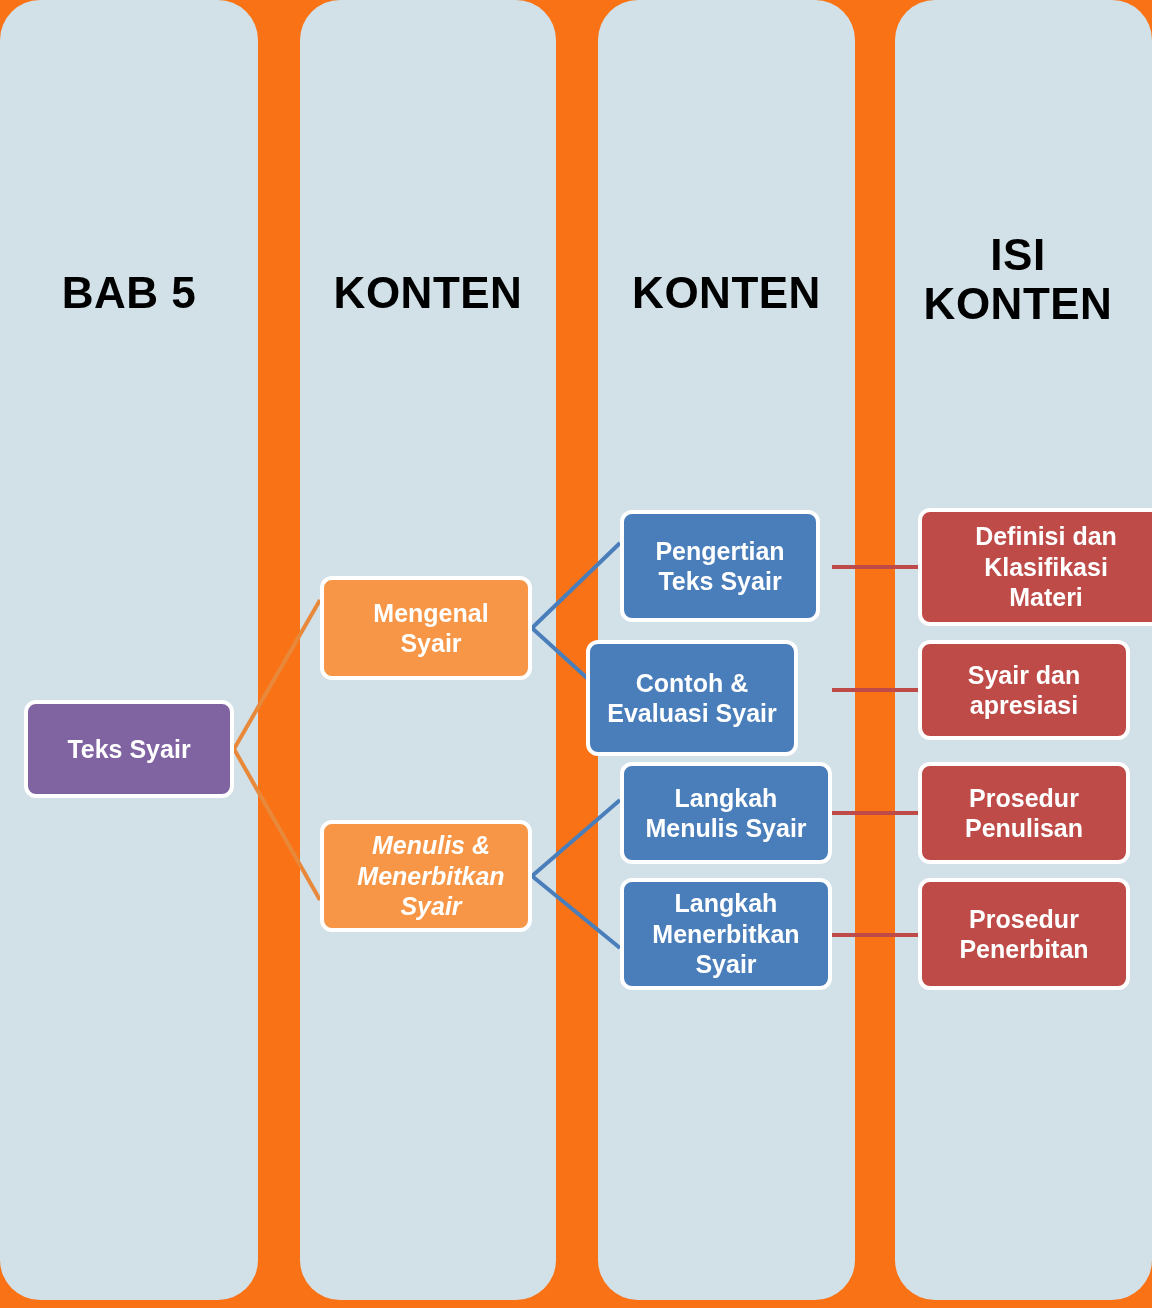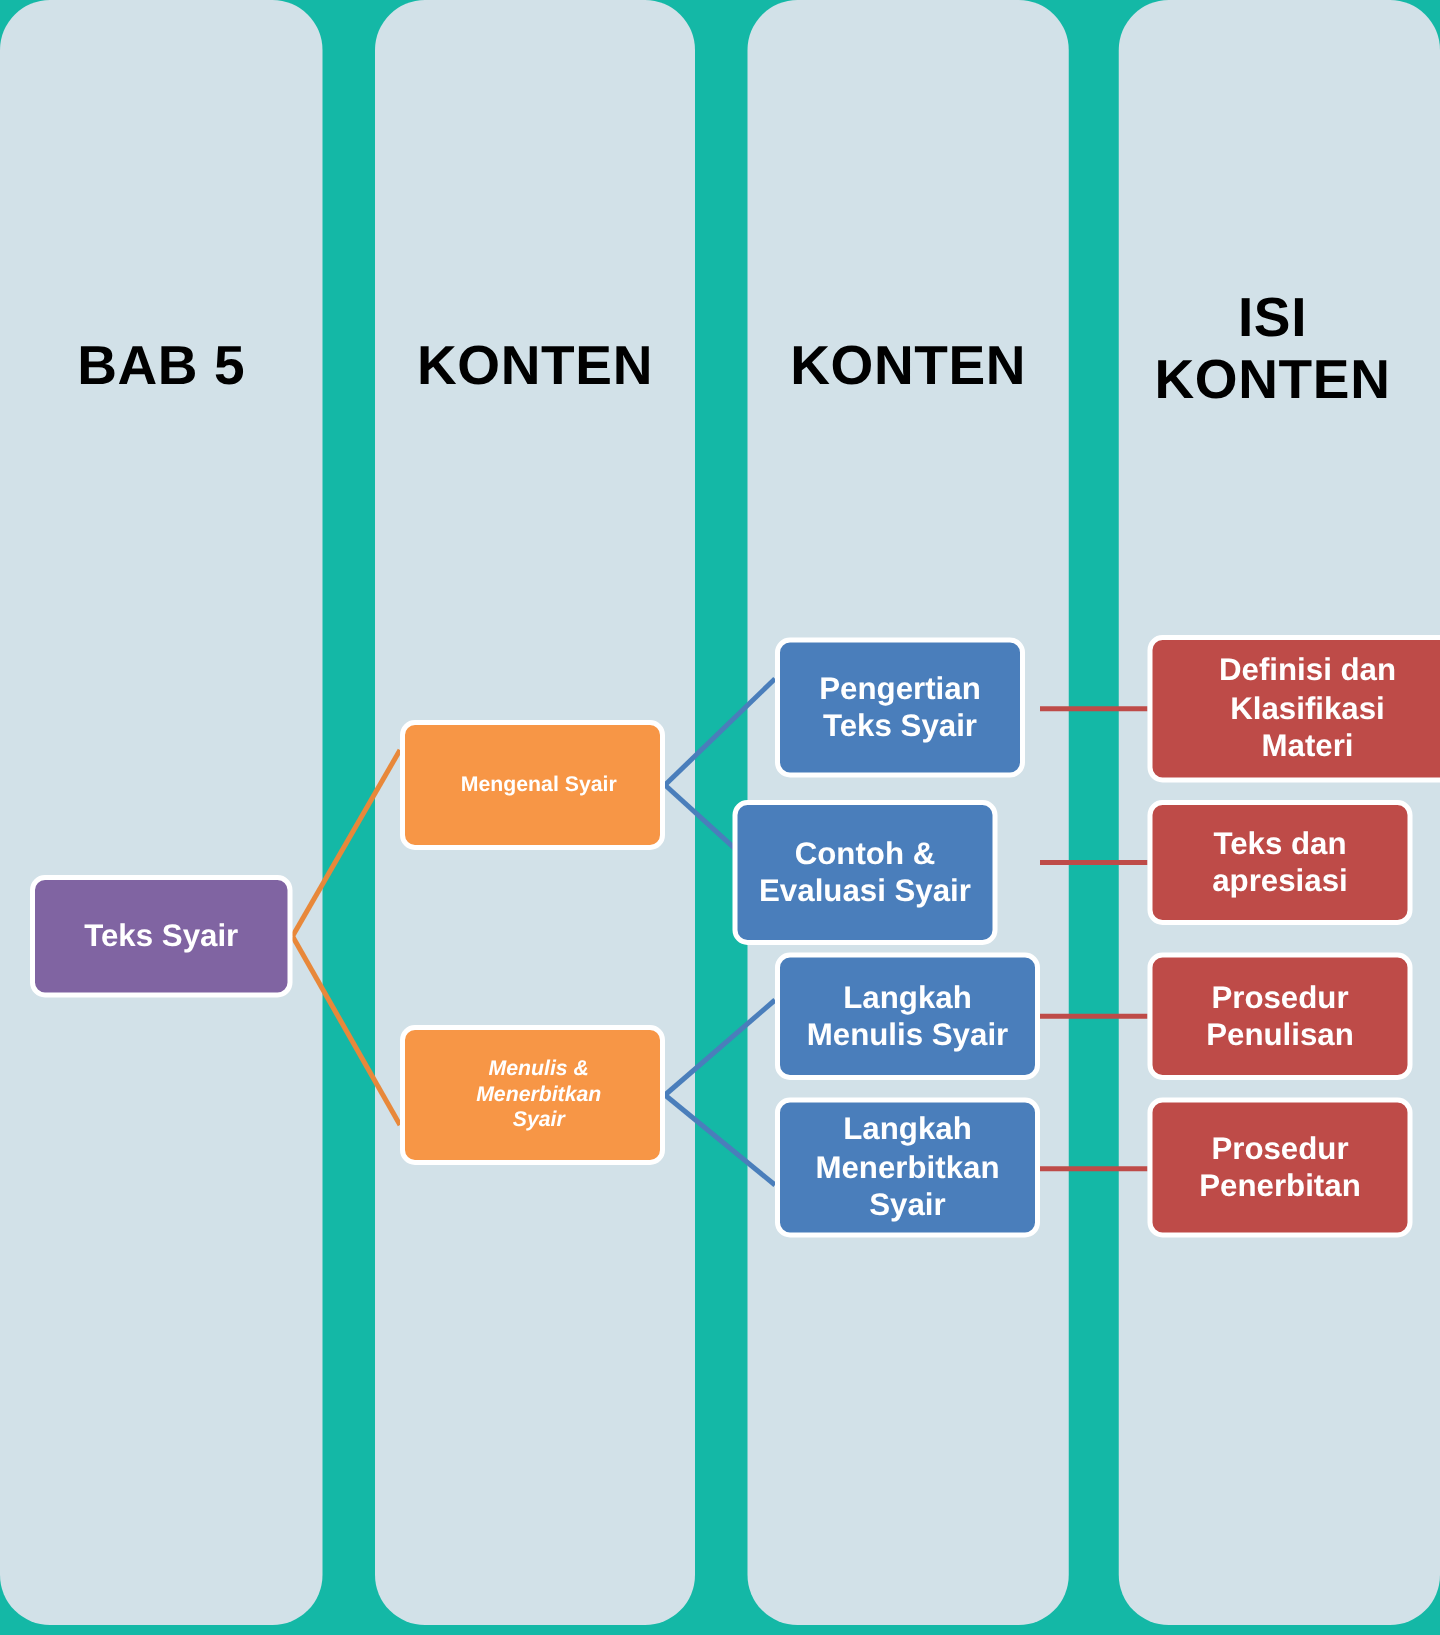--- a/index.html
+++ b/index.html
@@ -7,21 +7,21 @@
     padding: 0;
     background: #ffffff;
   }
   body {
     font-family: "Liberation Sans", sans-serif;
   }
   #canvas {
     position: relative;
     width: 1152px;
     height: 1308px;
-    background: #14b8a6;
+    background: #f97316;
     overflow: hidden;
   }
   
   .col-band {
     position: absolute;
     background: #D2E1E8;
     border-radius: 40px;
   }
   .col-title {
     position: absolute;
@@ -51,21 +51,21 @@
     text-align: center;
     color: #ffffff;
     font-weight: bold;
     border-radius: 12px;
     border: 4px solid #ffffff;
     line-height: 1.22;
     padding: 2px 6px;
     white-space: pre-line;
   }
   .node.root   { background: #8064A2; font-size: 25px; }
-  .node.module { background: #F79646; font-size: 17px; padding-left: 16px; }
+  .node.module { background: #F79646; font-size: 25px; padding-left: 16px; }
   .node.konten { background: #4A7EBB; font-size: 25px; }
   .node.isi    { background: #BE4B48; font-size: 25px; }
 </style>
 </head>
 <body>
 
 <div id="canvas">
 
   <div class="col-band" style="left:0px; top:0px; width:258px; height:1300px;"></div>
   <div class="col-band" style="left:300px; top:0px; width:256px; height:1300px;"></div>
@@ -108,20 +108,20 @@
 Evaluasi Syair</div>
   <div class="node konten" style="left:620px; top:762px; width:212px; height:102px;">Langkah
 Menulis Syair</div>
   <div class="node konten" style="left:620px; top:878px; width:212px; height:112px;">Langkah
 Menerbitkan
 Syair</div>
 
   <div class="node isi" style="left:918px; top:508px; width:256px; height:118px;">Definisi dan
 Klasifikasi
 Materi</div>
-  <div class="node isi" style="left:918px; top:640px; width:212px; height:100px;">Teks dan
+  <div class="node isi" style="left:918px; top:640px; width:212px; height:100px;">Syair dan
 apresiasi</div>
   <div class="node isi" style="left:918px; top:762px; width:212px; height:102px;">Prosedur
 Penulisan</div>
   <div class="node isi" style="left:918px; top:878px; width:212px; height:112px;">Prosedur
 Penerbitan</div>
 
 </div>
 
 </body></html>

